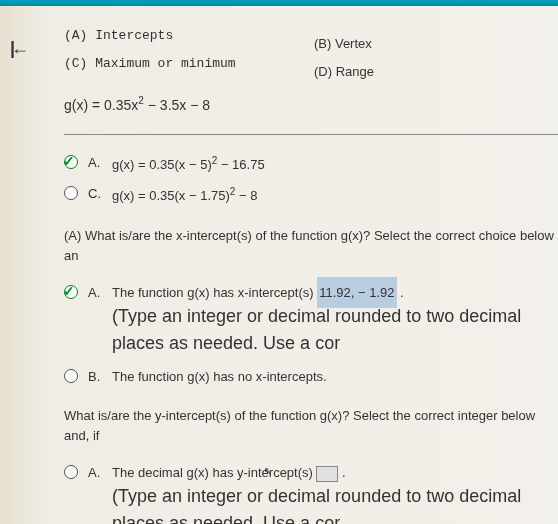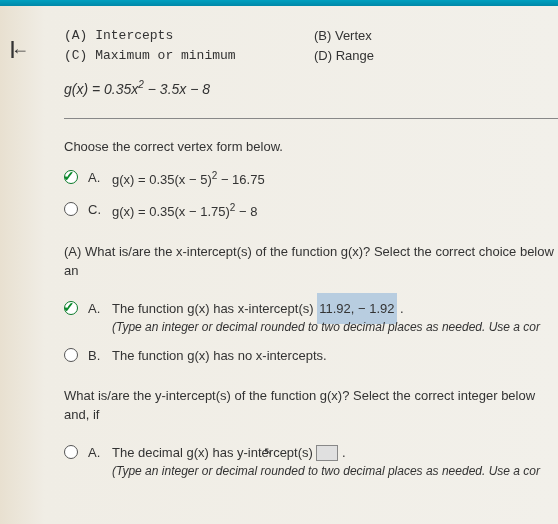--- a/index.html
+++ b/index.html
@@ -32,26 +32,25 @@
       letter-spacing: -4px;
     }
     .header-block {
       margin-left: 60px;
       margin-bottom: 10px;
     }
     .two-col {
       display: flex;
     }
     .two-col .col1 { width: 250px; font-family: Liberation Mono, monospace; }
-    .two-col .col2 { flex: 1; }
+    .two-col .col2 { flex: 1; margin-top: 8px; }
     .equation {
       margin-left: 60px;
       margin-top: 12px;
       font-size: 14px;
-      font-style: italic;
     }
     .sup { vertical-align: super; font-size: 10px; }
     hr.divider {
       margin: 18px 0 18px 60px;
       border: none;
       border-top: 1px solid #888;
     }
     .section {
       margin-left: 60px;
       margin-right: 0;
@@ -97,22 +96,21 @@
     }
     .inputbox {
       display: inline-block;
       width: 22px;
       height: 16px;
       border: 1px solid #888;
       background: #e0e0e0;
       vertical-align: middle;
     }
     .sub-note {
-      font-size: 12px;
-      font-style: italic;
+      font-size: 18px;
     }
     .question-spacer { margin-top: 20px; }
   </style>
 </head>
 <body>
 
 <div class="top-bar"></div>
 
 <div class="nav-icon">
   <span>|←</span>
@@ -131,21 +129,20 @@
     </div>
   </div>
 
   <div class="equation">
     <span>g(x) = 0.35x</span><span class="sup">2</span><span> − 3.5x − 8</span>
   </div>
 
   <hr class="divider">
 
   <div class="section">
-    <div class="prompt">Choose the correct vertex form below.</div>
 
     <div class="choice">
       <div class="radio checked"></div>
       <div class="choice-label">A.</div>
       <div class="choice-body">
         <span>g(x) = 0.35(x − 5)</span><span class="sup">2</span><span> − 16.75</span>
       </div>
     </div>
 
     <div class="choice">

